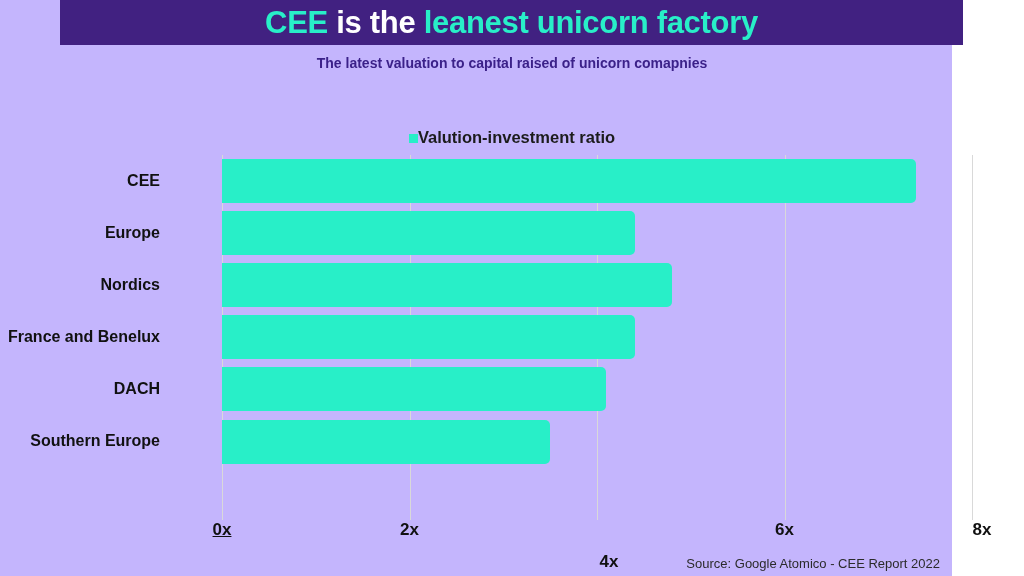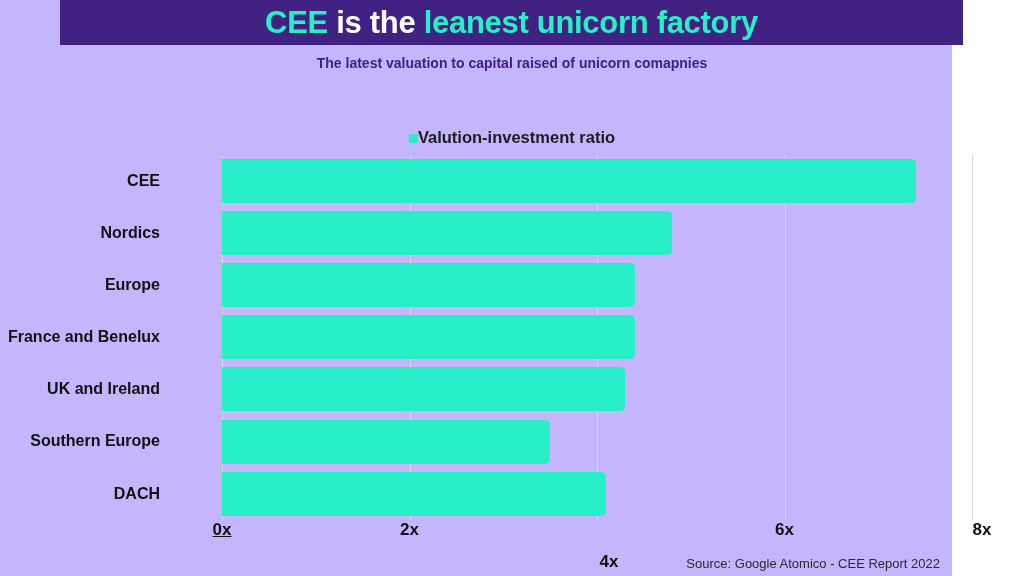--- a/index.html
+++ b/index.html
@@ -189,42 +189,38 @@
           <div class="gridline" style="left: 375px;"></div>
           <div class="gridline" style="left: 562.5px;"></div>
           <div class="gridline" style="left: 750px;"></div>
         </div>
       <div id="rows">
           <div class="row">
             <div class="cat-label">CEE</div>
             <div class="bar" title="CEE: 7.4x" style="width: 693.75px; background: rgb(40, 239, 200);"></div>
           </div>
           <div class="row">
+            <div class="cat-label">Europe</div>
+            <div class="bar" title="Europe: 4.4x" style="width: 412.5px; background: rgb(40, 239, 200);"></div>
+          </div>
+          <div class="row">
             <div class="cat-label">Nordics</div>
             <div class="bar" title="Nordics: 4.8x" style="width: 450px; background: rgb(40, 239, 200);"></div>
           </div>
           <div class="row">
-            <div class="cat-label">Europe</div>
-            <div class="bar" title="Europe: 4.4x" style="width: 412.5px; background: rgb(40, 239, 200);"></div>
-          </div>
-          <div class="row">
             <div class="cat-label">France and Benelux</div>
             <div class="bar" title="France and Benelux: 4.4x" style="width: 412.5px; background: rgb(40, 239, 200);"></div>
           </div>
           <div class="row">
-            <div class="cat-label">UK and Ireland</div>
-            <div class="bar" title="UK and Ireland: 4.3x" style="width: 403.125px; background: rgb(40, 239, 200);"></div>
+            <div class="cat-label">DACH</div>
+            <div class="bar" title="DACH: 4.1x" style="width: 384.375px; background: rgb(40, 239, 200);"></div>
           </div>
           <div class="row">
             <div class="cat-label">Southern Europe</div>
             <div class="bar" title="Southern Europe: 3.5x" style="width: 328.125px; background: rgb(40, 239, 200);"></div>
-          </div>
-          <div class="row">
-            <div class="cat-label">DACH</div>
-            <div class="bar" title="DACH: 4.1x" style="width: 384.375px; background: rgb(40, 239, 200);"></div>
           </div>
         </div>
     </div>
   </div>
 
   <div id="xaxis">
       <div class="xtick" style="left: 222px; text-decoration: underline;">0x</div>
       <div class="xtick" style="left: 409.5px;">2x</div>
       <div class="xtick" style="left: 609px; margin-top: 32px;">4x</div>
       <div class="xtick" style="left: 784.5px;">6x</div>

